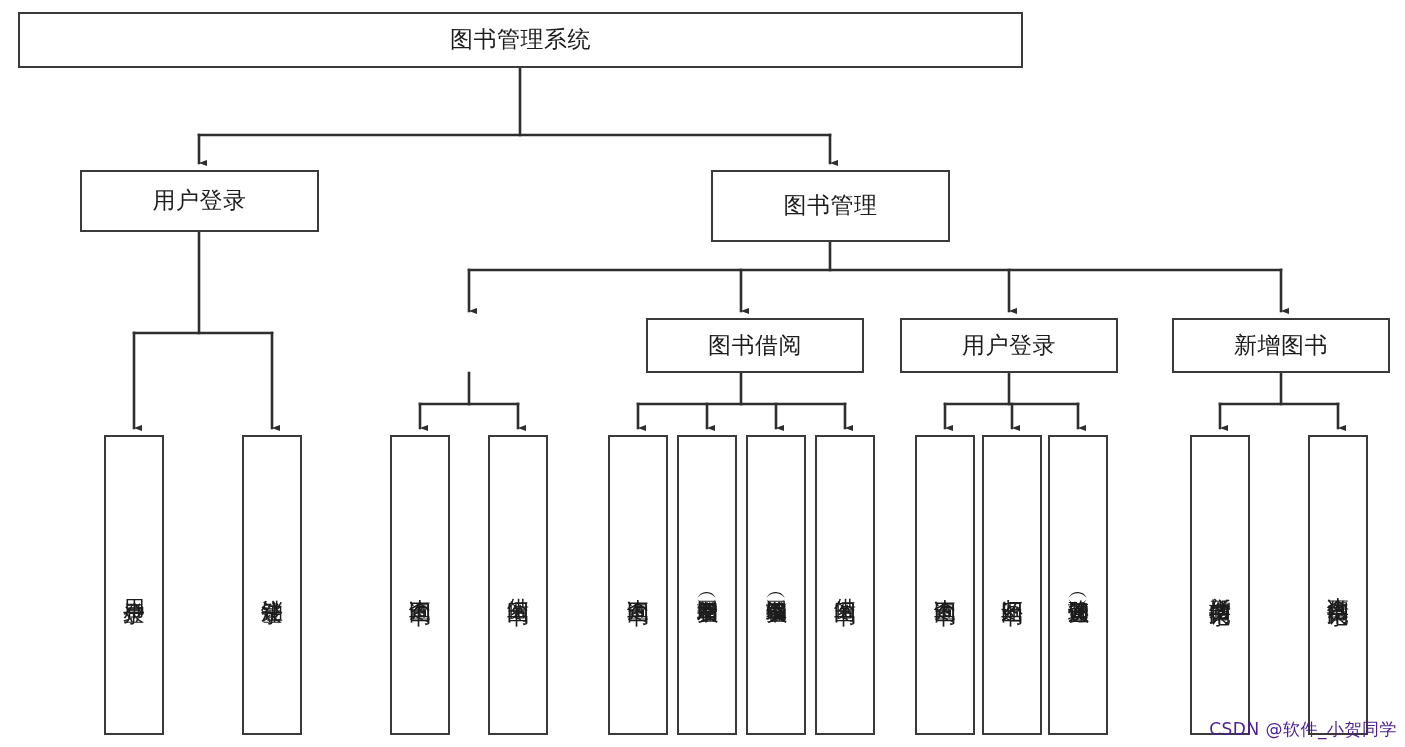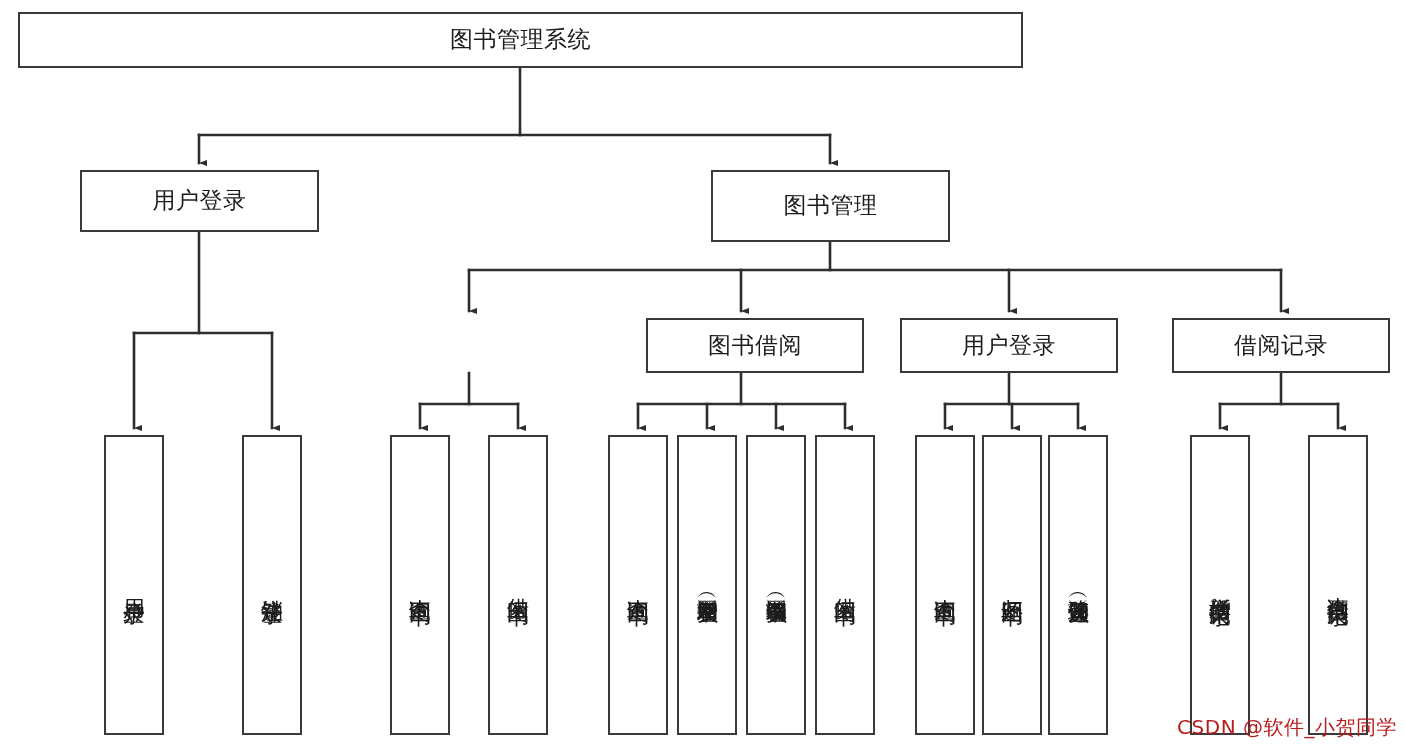--- a/index.html
+++ b/index.html
@@ -65,22 +65,22 @@
     white-space: nowrap;
   }
   .node.vert.tall .node-label {
     font-size: 21px;
     letter-spacing: 0.5px;
   }
   #watermark {
     position: absolute;
     right: 8px;
     bottom: 6px;
-    font-size: 20px;
-    color: #b91c1c;
+    font-size: 17px;
+    color: #4c1d95;
     letter-spacing: 0.5px;
     white-space: nowrap;
     user-select: none;
     text-align: right;
   }
 </style>
 </head>
 <body>
 
 <div id="diagram-root">
@@ -146,21 +146,21 @@
     <span class="node-label">图书管理</span>
   </div>
 
   <div class="node horiz" style="left:646px; top:318px; width:218px; height:55px;">
     <span class="node-label">图书借阅</span>
   </div>
   <div class="node horiz" style="left:900px; top:318px; width:218px; height:55px;">
     <span class="node-label">用户登录</span>
   </div>
   <div class="node horiz" style="left:1172px; top:318px; width:218px; height:55px;">
-    <span class="node-label">借阅记录</span>
+    <span class="node-label">新增图书</span>
   </div>
 
   <div class="node vert" style="left:104px; top:435px; width:60px; height:300px;">
     <span class="node-label">用户登录</span>
   </div>
   <div class="node vert" style="left:242px; top:435px; width:60px; height:300px;">
     <span class="node-label">注销登录</span>
   </div>
 
   <div class="node vert" style="left:390px; top:435px; width:60px; height:300px;">

